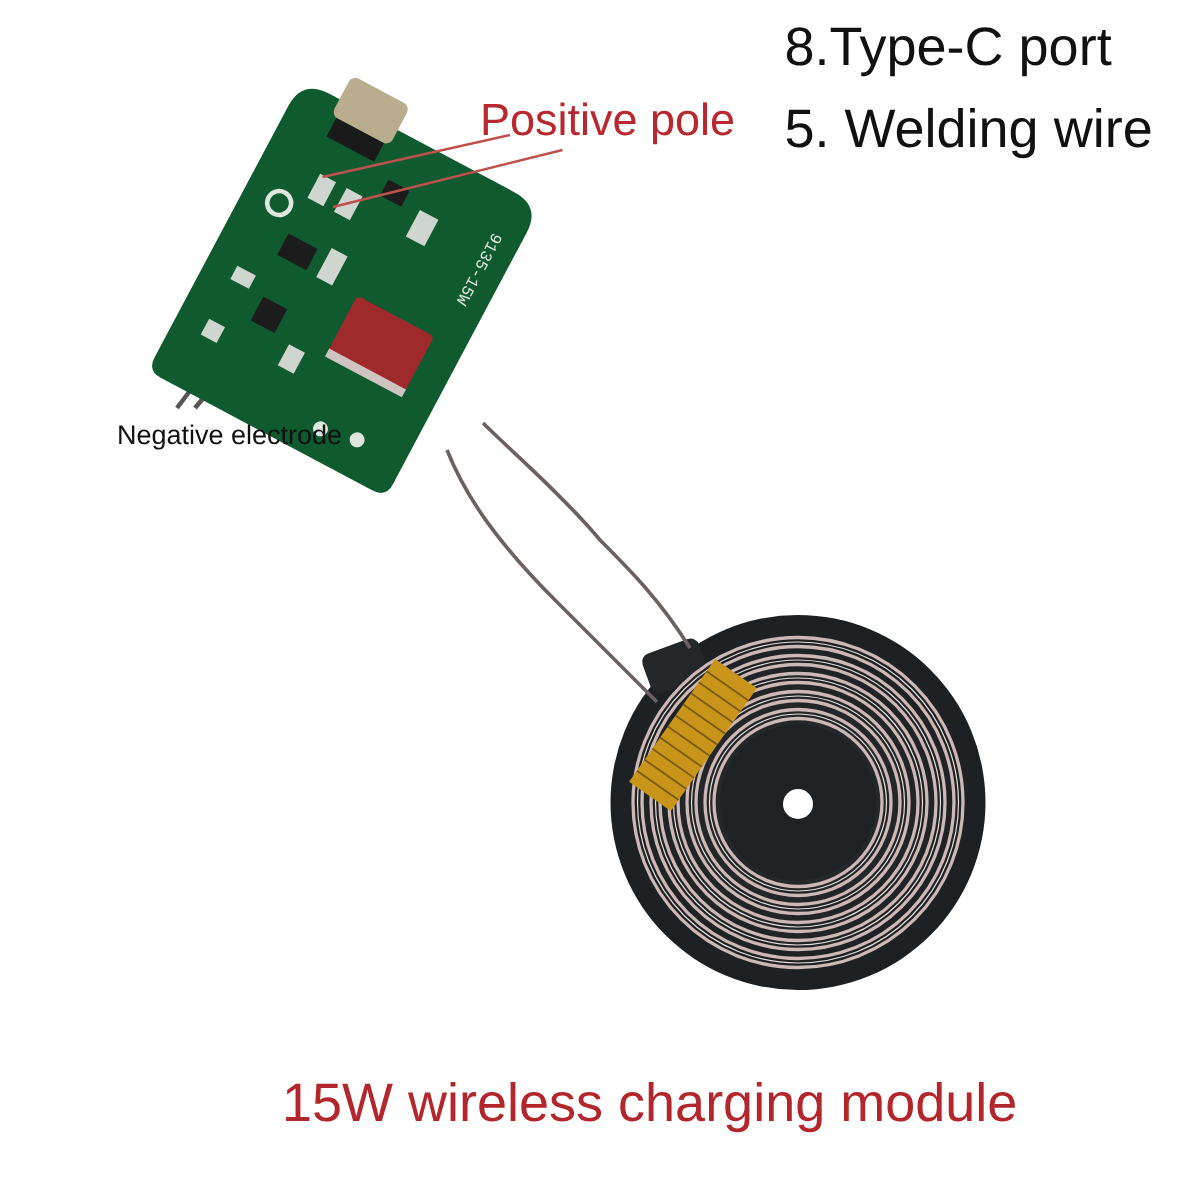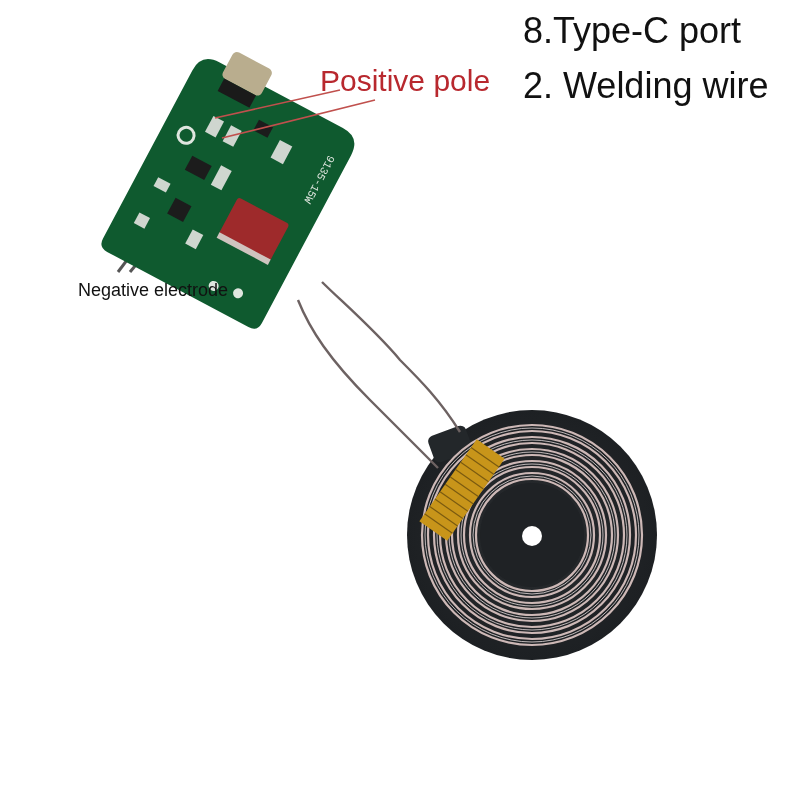--- a/index.html
+++ b/index.html
@@ -105,16 +105,17 @@
       <text x="300" y="110" transform="rotate(90 300 110)" fill="#dfe6df" font-size="11" font-family="Liberation Mono, monospace">9135-15W</text>
     </g>
 
     <g stroke="#c0504d" stroke-width="1.6" fill="none">
       <line x1="215" y1="118" x2="340" y2="90"></line>
       <line x1="222" y1="138" x2="375" y2="100"></line>
     </g>
   </svg>
 
   <div class="label lbl-type-c">8.Type-C port</div>
-  <div class="label lbl-welding">2. Welding wire</div>
+  <div class="label lbl-welding">5. Welding wire</div>
   <div class="label lbl-negative">Negative electrode</div>
   <div class="label lbl-positive">Positive pole</div>
+  <div class="label lbl-title">15W wireless charging module</div>
 </div>
 
 </body></html>

